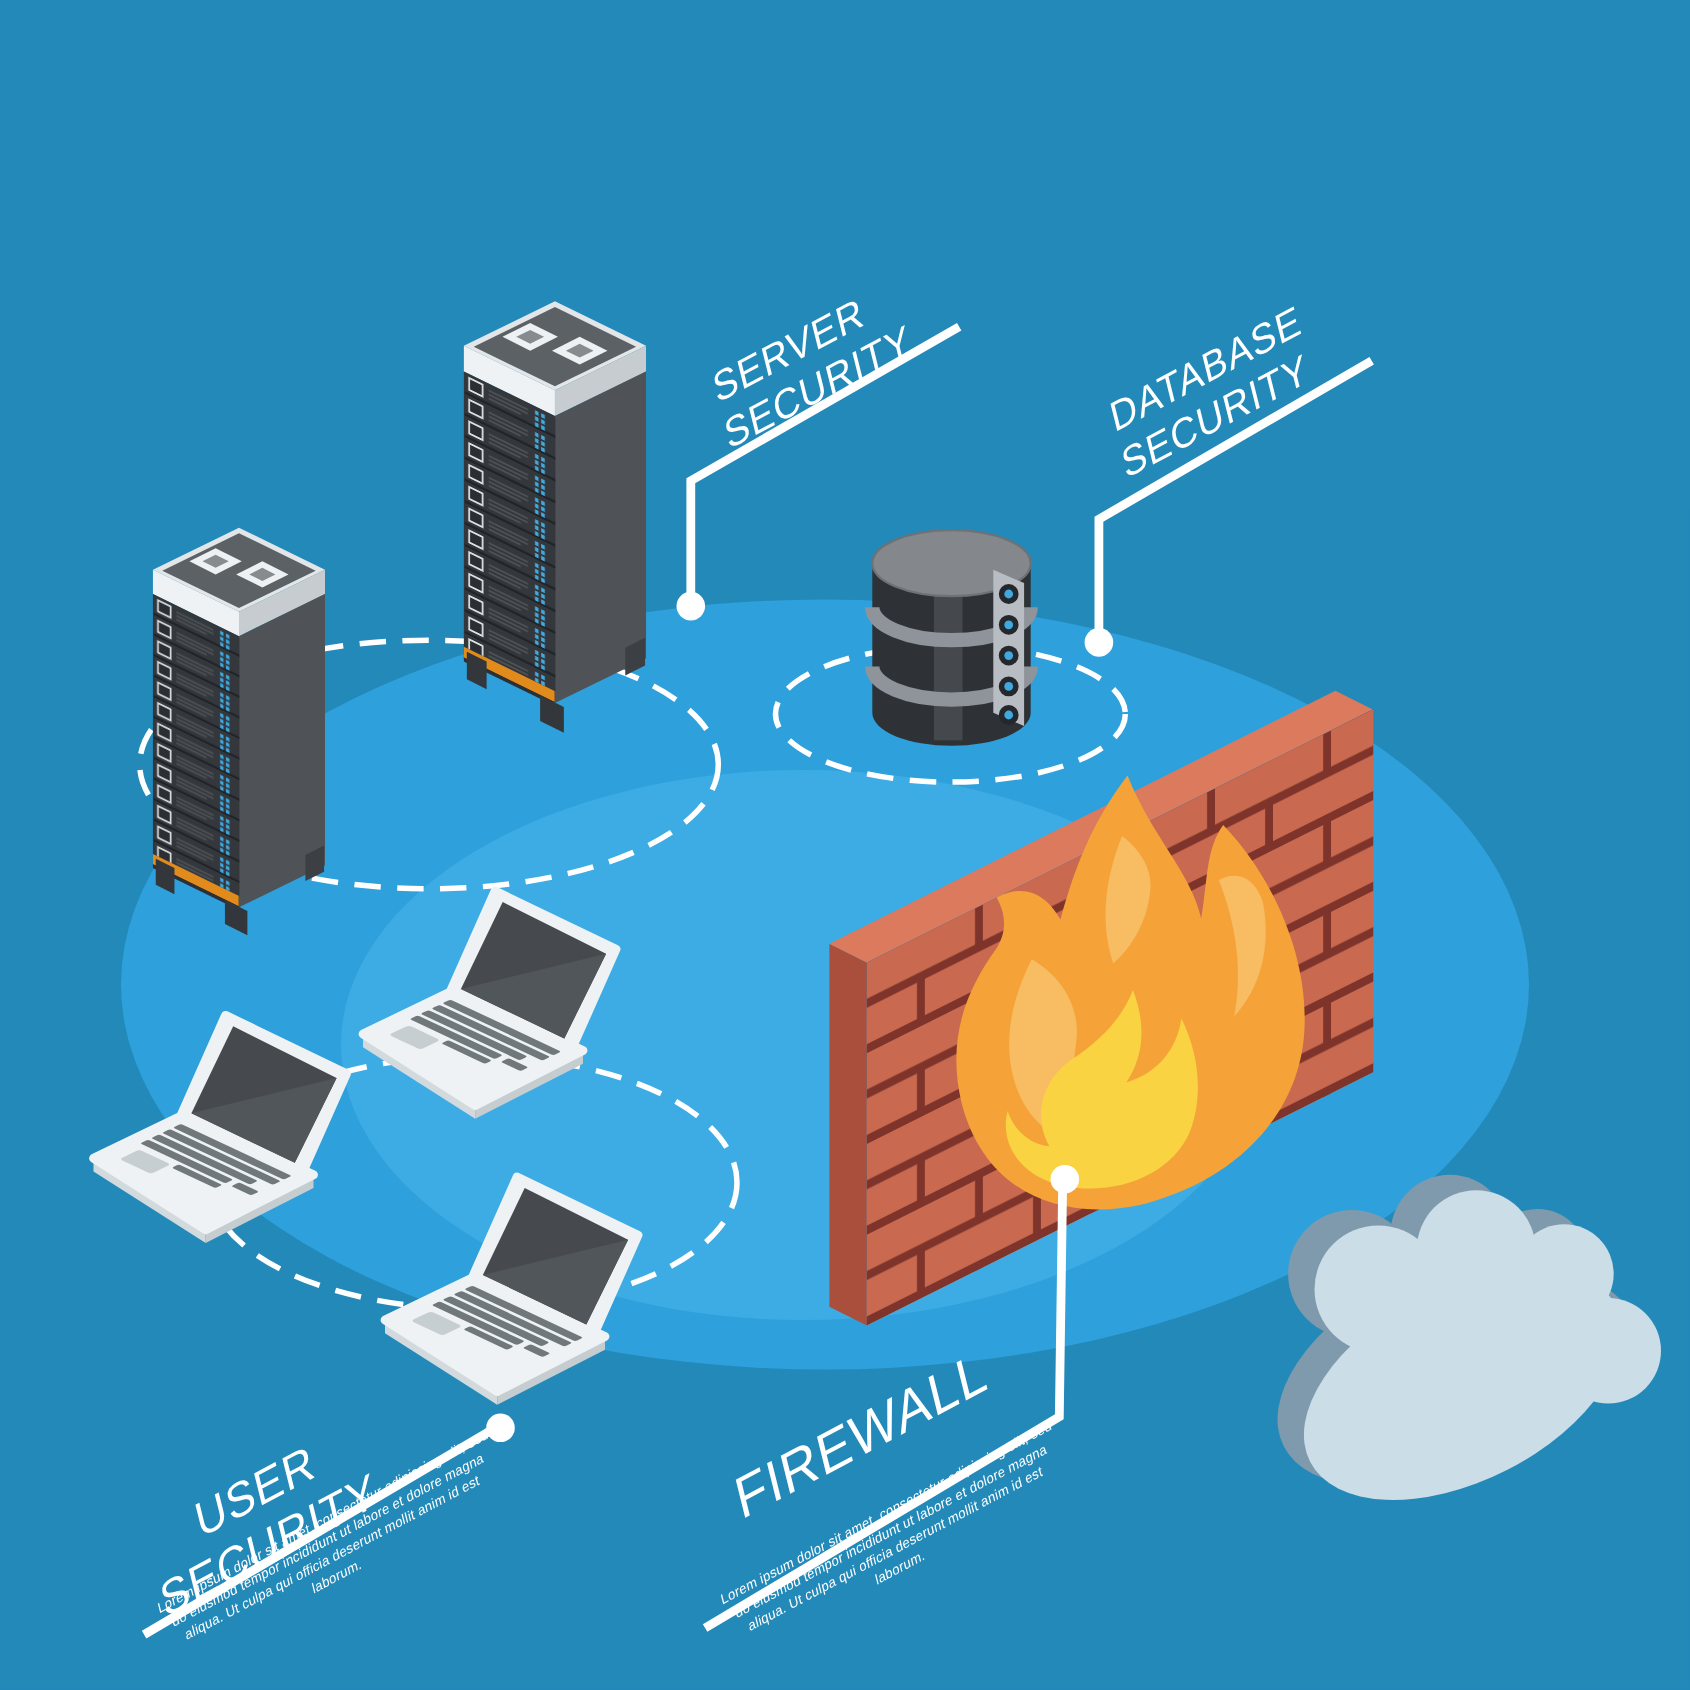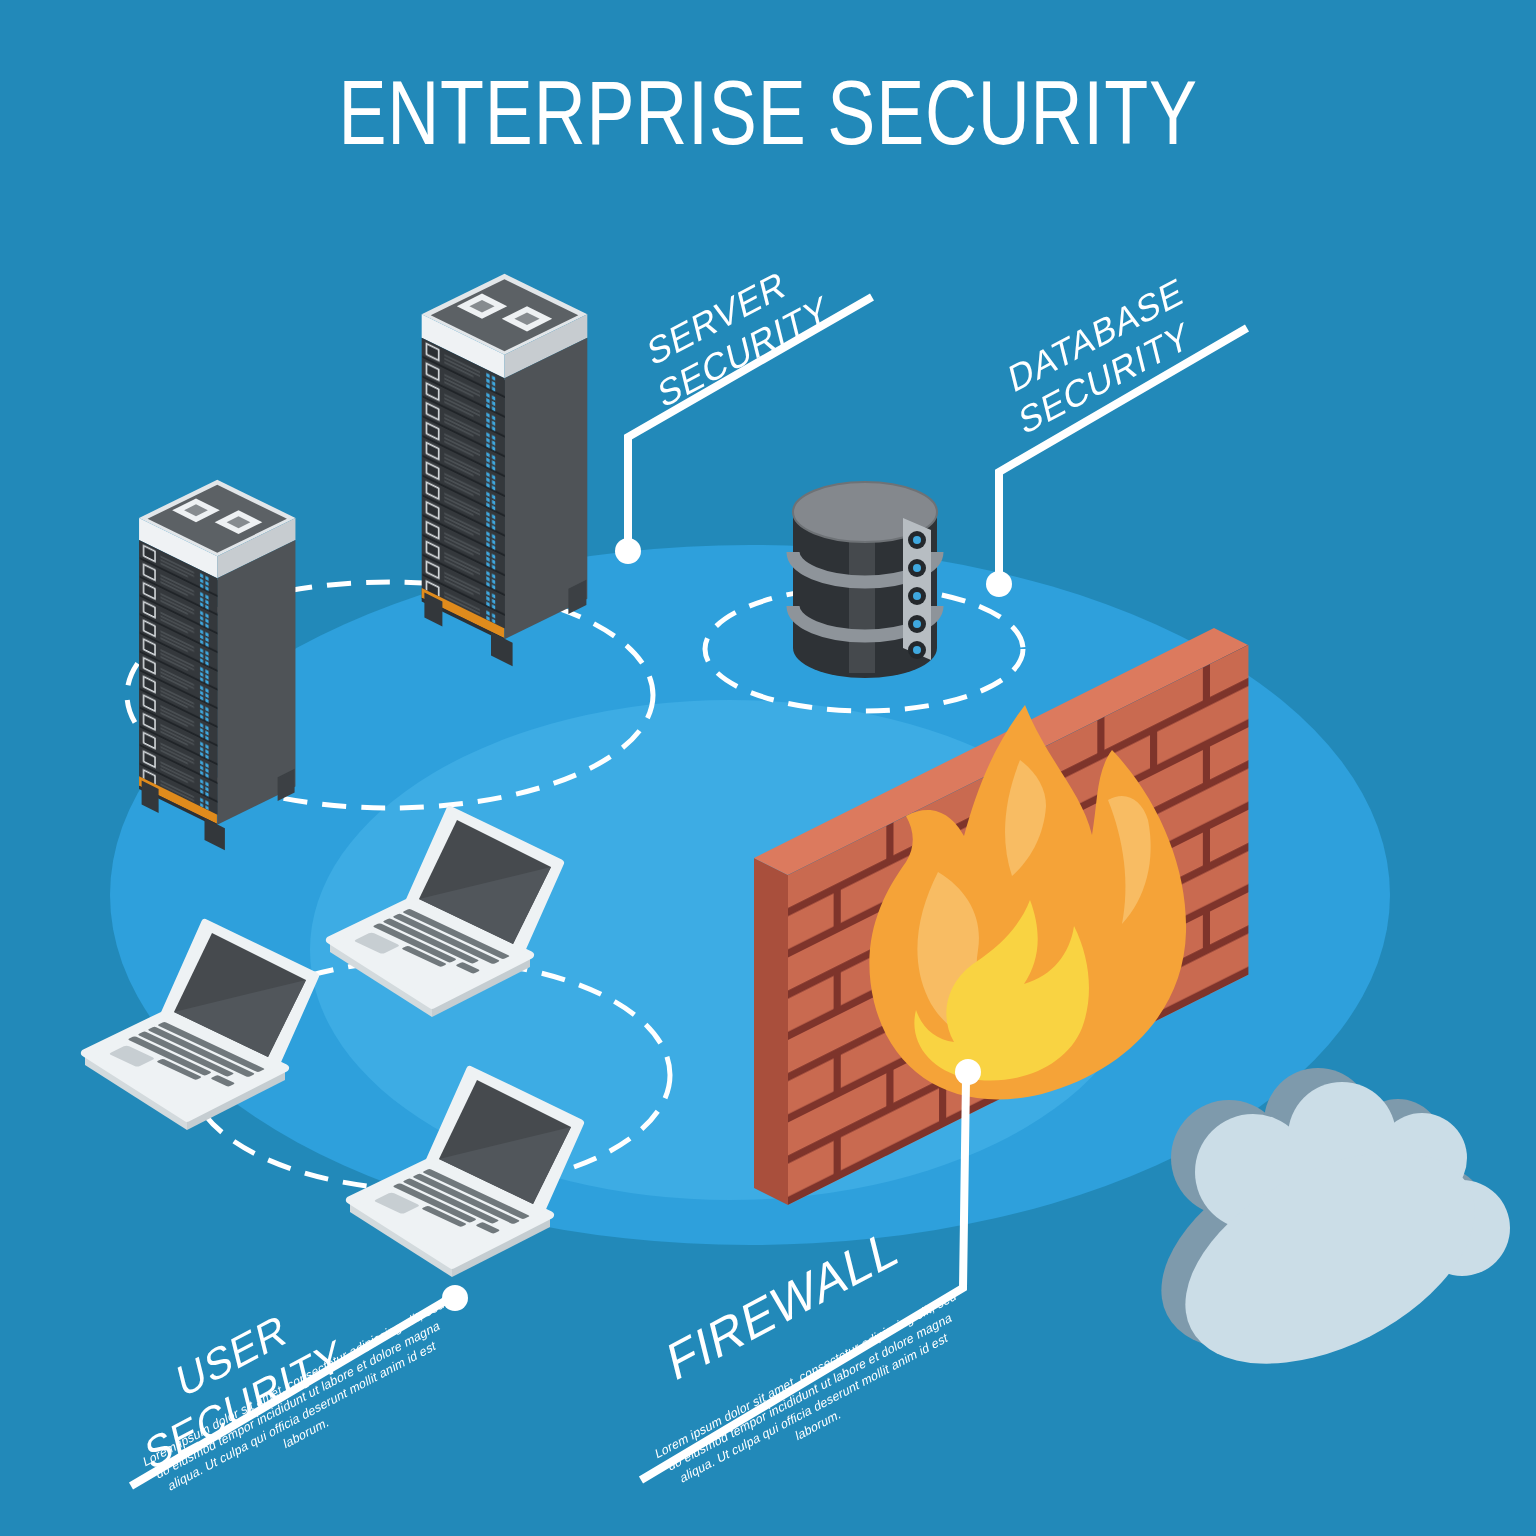--- a/index.html
+++ b/index.html
@@ -189,23 +189,20 @@
     <polyline points="452,1297 131,1486"></polyline>
   </g>
   <g fill="#ffffff">
     <circle cx="628" cy="551" r="13"></circle>
     <circle cx="999" cy="584" r="13"></circle>
     <circle cx="968" cy="1072" r="13"></circle>
     <circle cx="455" cy="1298" r="13"></circle>
   </g>
 </svg>
 
-<div class="txt page-title">
-  <span class="squeeze">ENTERPRISE SECURITY</span>
-</div>
 
 <div class="txt iso callout-label server-label">
   <div>SERVER</div>
   <div>SECURITY</div>
 </div>
 
 <div class="txt iso callout-label database-label">
   <div>DATABASE</div>
   <div>SECURITY</div>
 </div>

